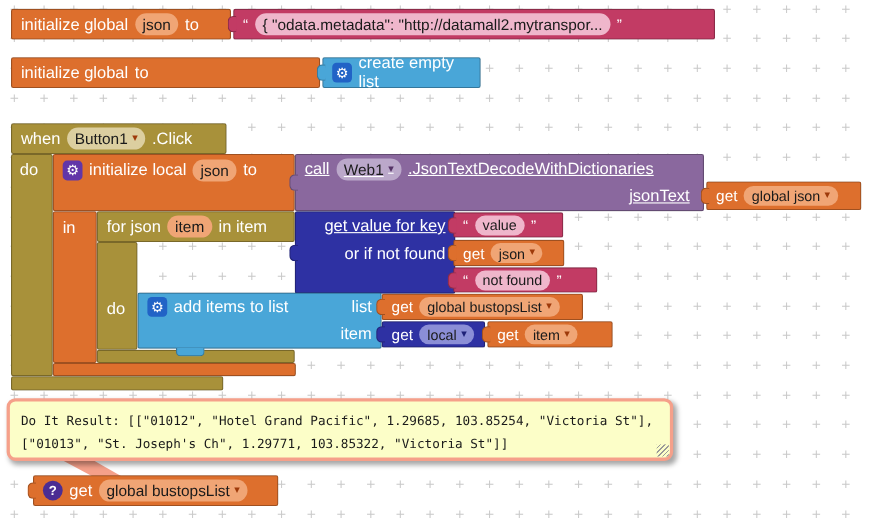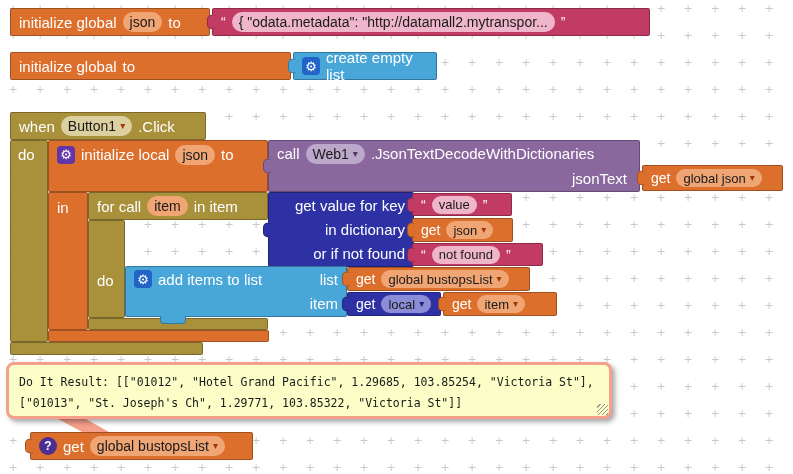--- a/index.html
+++ b/index.html
@@ -652,21 +652,21 @@
       <span class="chip chip-orange">
         <span>json</span>
       </span>
       <span>to</span>
     </div>
   </div>
   <div class="block bg-orange part" style="left:48px;top:192px;width:40px;height:138px;"></div>
   <div class="block bg-orange part" style="left:48px;top:330px;width:221px;height:12px;"></div>
   <span class="floatlabel" style="left:57px;top:199px;">in</span>
 
-  <div class="block bg-purple col plug" style="left:268px;top:140px;width:372px;height:52px;">
+  <div class="block bg-purple col plug" style="left:268px;top:140px;width:372px;height:52px;text-decoration:underline;">
     <div class="row" style="height:26px;">
       <span>call</span>
       <span class="chip chip-purple">
         <span>Web1</span>
         <span class="arr">▾</span>
       </span>
       <span>.JsonTextDecodeWithDictionaries</span>
     </div>
     <div class="row right" style="height:26px;padding-right:4px;">
       <span>jsonText</span>
@@ -675,36 +675,33 @@
 
   <div class="block bg-orange sm plug" style="left:642px;top:165px;width:141px;height:26px;">
     <span>get</span>
     <span class="chip chip-orange">
       <span>global json</span>
       <span class="arr">▾</span>
     </span>
   </div>
 
   <div class="block bg-gold" style="left:88px;top:192px;width:180px;height:28px;">
-    <span>for call</span>
+    <span>for json</span>
     <span class="chip chip-orange">
       <span>item</span>
     </span>
     <span>in item</span>
   </div>
   <div class="block bg-gold part" style="left:88px;top:220px;width:37px;height:98px;"></div>
   <div class="block bg-gold part" style="left:88px;top:318px;width:180px;height:12px;"></div>
   <span class="floatlabel" style="left:97px;top:272px;">do</span>
 
   <div class="block bg-navy col plug" style="left:268px;top:192px;width:146px;height:75px;">
-    <div class="row right" style="height:25px;">
+    <div class="row right" style="height:25px;text-decoration:underline;">
       <span>get value for key</span>
-    </div>
-    <div class="row right" style="height:25px;">
-      <span>in dictionary</span>
     </div>
     <div class="row right" style="height:25px;">
       <span>or if not found</span>
     </div>
   </div>
 
   <div class="block bg-pink sm plug" style="left:412px;top:193px;width:100px;height:23px;">
     <span class="quote">“</span>
     <span class="chip chip-pink">
       <span>value</span>

